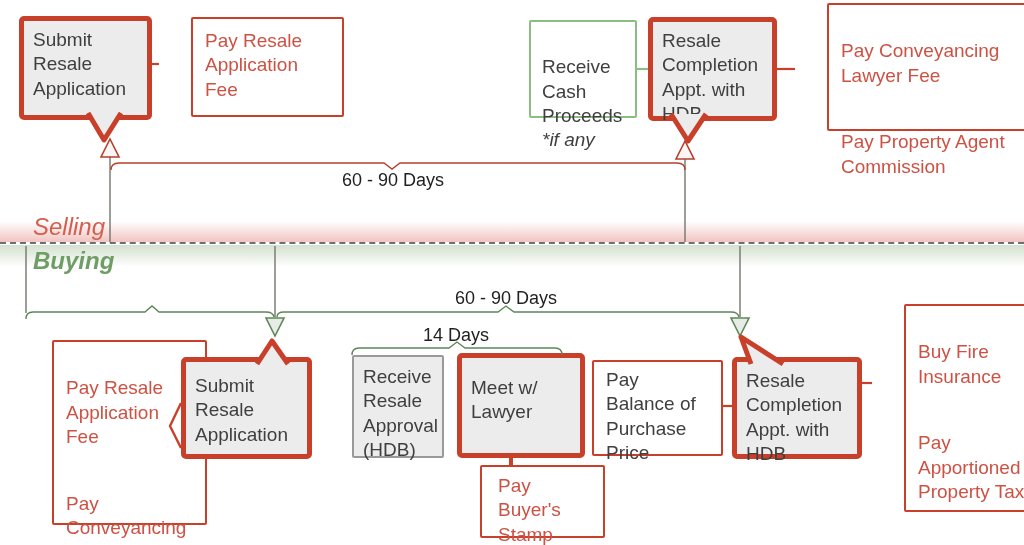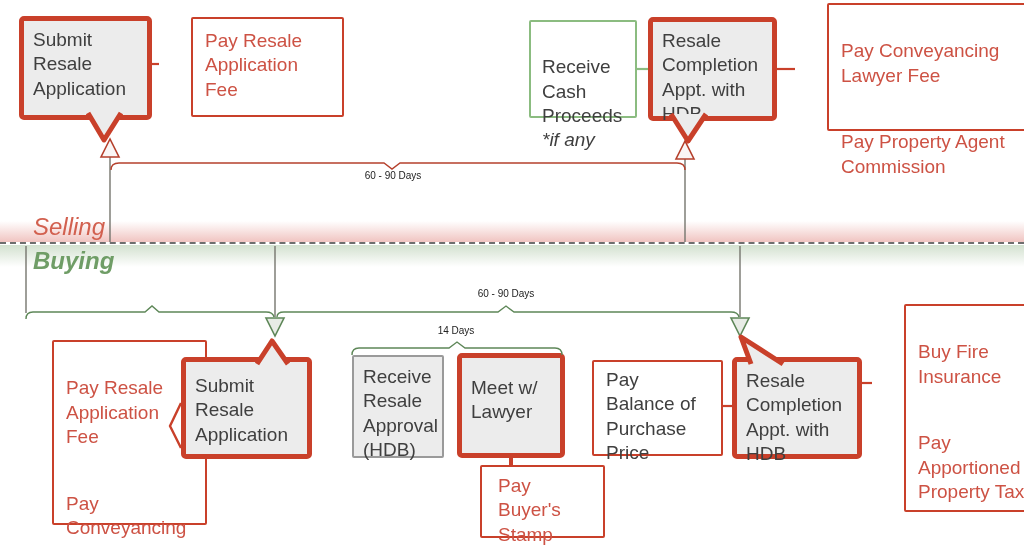--- a/index.html
+++ b/index.html
@@ -20,21 +20,21 @@
   .box--thin-red{border:2px solid #c9402a;border-radius:2px;padding:10px 12px;}
   .box--red-text{color:#cd5244;margin-left:32px;}
   .box--green{border:2px solid #8bbc80;border-radius:2px;padding:9px 11px;}
   .box--grey{background:#ececec;border:2px solid #9a9a9a;border-radius:2px;padding:8px 9px;}
   .para + .para{margin-top:18px;}
   .note-italic{font-style:italic;}
   
   .side-label{position:absolute;z-index:3;font-size:24px;font-style:italic;}
   .side-label--sell{color:#d2604f;}
   .side-label--buy{color:#6f9d66;}
-  .day-label{position:absolute;z-index:3;font-size:10px;color:#222;white-space:nowrap;}
+  .day-label{position:absolute;z-index:3;font-size:18px;color:#222;white-space:nowrap;}
   .day-label--center{text-align:center;}
   
   .overlay{position:absolute;left:0;top:0;width:1024px;height:545px;z-index:5;pointer-events:none;}
 </style>
 </head>
 <body>
 
 <div class="canvas">
 
   <div class="band-sell"></div>
@@ -86,21 +86,21 @@
 
   <div class="box box--thick" style="left:181px;top:357px;width:131px;height:102px;padding-top:12px;">Submit
 Resale
 Application</div>
 
   <div class="box box--grey" style="left:352px;top:355px;width:92px;height:103px;">Receive
 Resale
 Approval
 (HDB)</div>
 
-  <div class="box box--thick" style="left:457px;top:353px;width:108px;height:105px;padding-top:18px;">Meet w/
+  <div class="box box--thick" style="left:457px;top:353px;width:128px;height:105px;padding-top:18px;">Meet w/
 Lawyer</div>
 
   <div class="box box--thin-red box--red-text" style="left:448px;top:465px;width:125px;height:73px;padding:7px 16px;">Pay Buyer's
 Stamp
 Duty</div>
 
   <div class="box box--thin-red" style="left:592px;top:360px;width:131px;height:96px;padding:6px 12px;">Pay
 Balance of
 Purchase
 Price</div>

